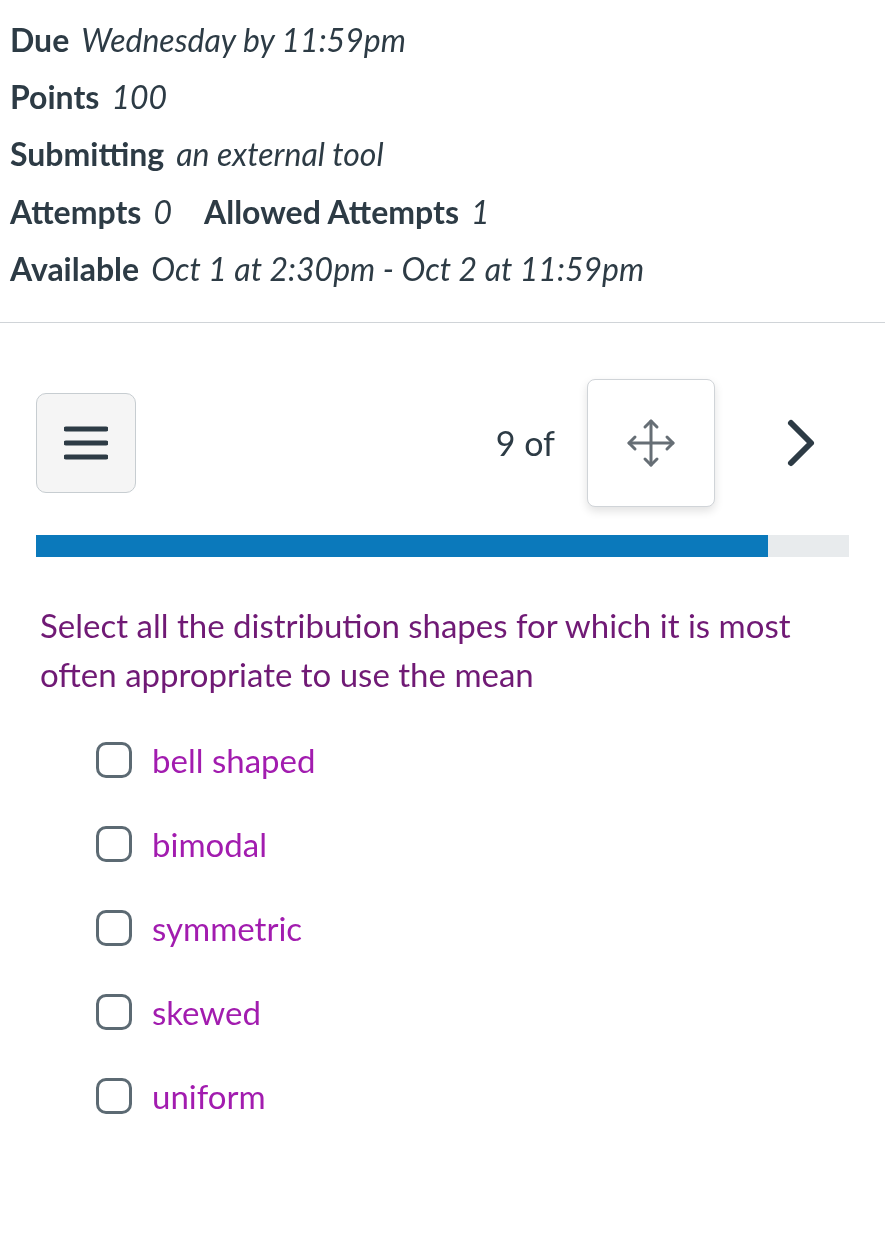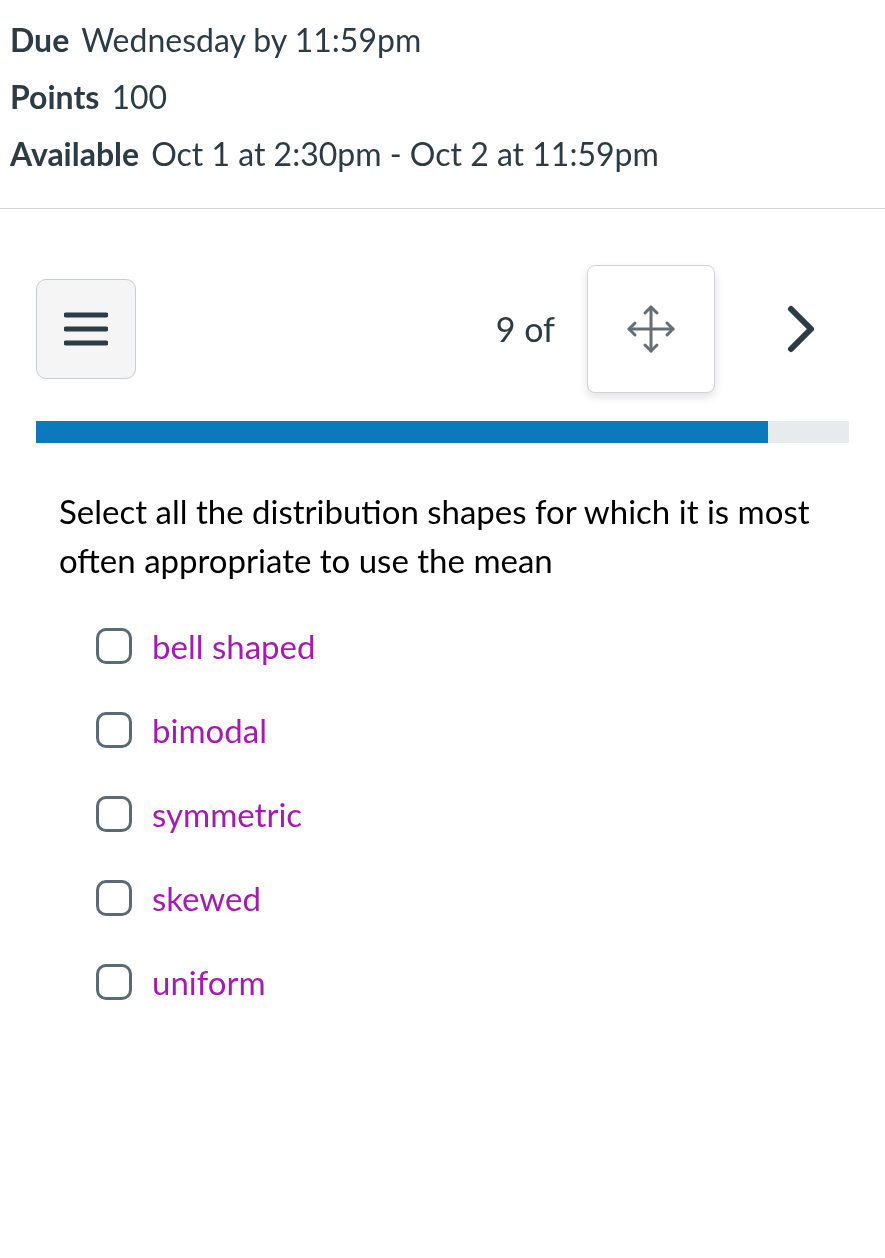--- a/index.html
+++ b/index.html
@@ -24,20 +24,21 @@
       gap: 12px;
       margin-bottom: 14px;
       line-height: 1.35;
     }
     .meta-row:last-child { margin-bottom: 0; }
     .meta-label {
       font-weight: 700;
     }
     .meta-value {
       font-weight: 400;
+      font-style: italic;
     }
     .meta-inline-group {
       display: flex;
       gap: 12px;
       margin-right: 20px;
     }
     .nav-bar {
       display: flex;
       align-items: center;
       justify-content: space-between;
@@ -103,23 +104,22 @@
       top: 0; left: 0;
       height: 100%;
       background: #0b79bb;
     }
     .question-section {
       padding: 44px 40px 20px 40px;
     }
     .question-text {
       font-size: 33px;
       line-height: 1.5;
-      color: #000000;
+      color: #701a75;
       margin-bottom: 40px;
-      margin-left: 19px;
     }
     .choices {
       padding-left: 56px;
     }
     .choice {
       display: flex;
       align-items: center;
       gap: 20px;
       margin-bottom: 44px;
       cursor: pointer;
@@ -141,20 +141,34 @@
 <body>
 
 <div class="meta-section">
   <div class="meta-row">
     <span class="meta-label">Due</span>
     <span class="meta-value">Wednesday by 11:59pm</span>
   </div>
   <div class="meta-row">
     <span class="meta-label">Points</span>
     <span class="meta-value">100</span>
+  </div>
+  <div class="meta-row">
+    <span class="meta-label">Submitting</span>
+    <span class="meta-value">an external tool</span>
+  </div>
+  <div class="meta-row">
+    <div class="meta-inline-group">
+      <span class="meta-label">Attempts</span>
+      <span class="meta-value">0</span>
+    </div>
+    <div class="meta-inline-group">
+      <span class="meta-label">Allowed Attempts</span>
+      <span class="meta-value">1</span>
+    </div>
   </div>
   <div class="meta-row">
     <span class="meta-label">Available</span>
     <span class="meta-value">Oct 1 at 2:30pm - Oct 2 at 11:59pm</span>
   </div>
 </div>
 
 <div class="nav-bar">
   <button class="menu-btn">
     <svg width="44" height="36" viewBox="0 0 44 36" fill="none">

